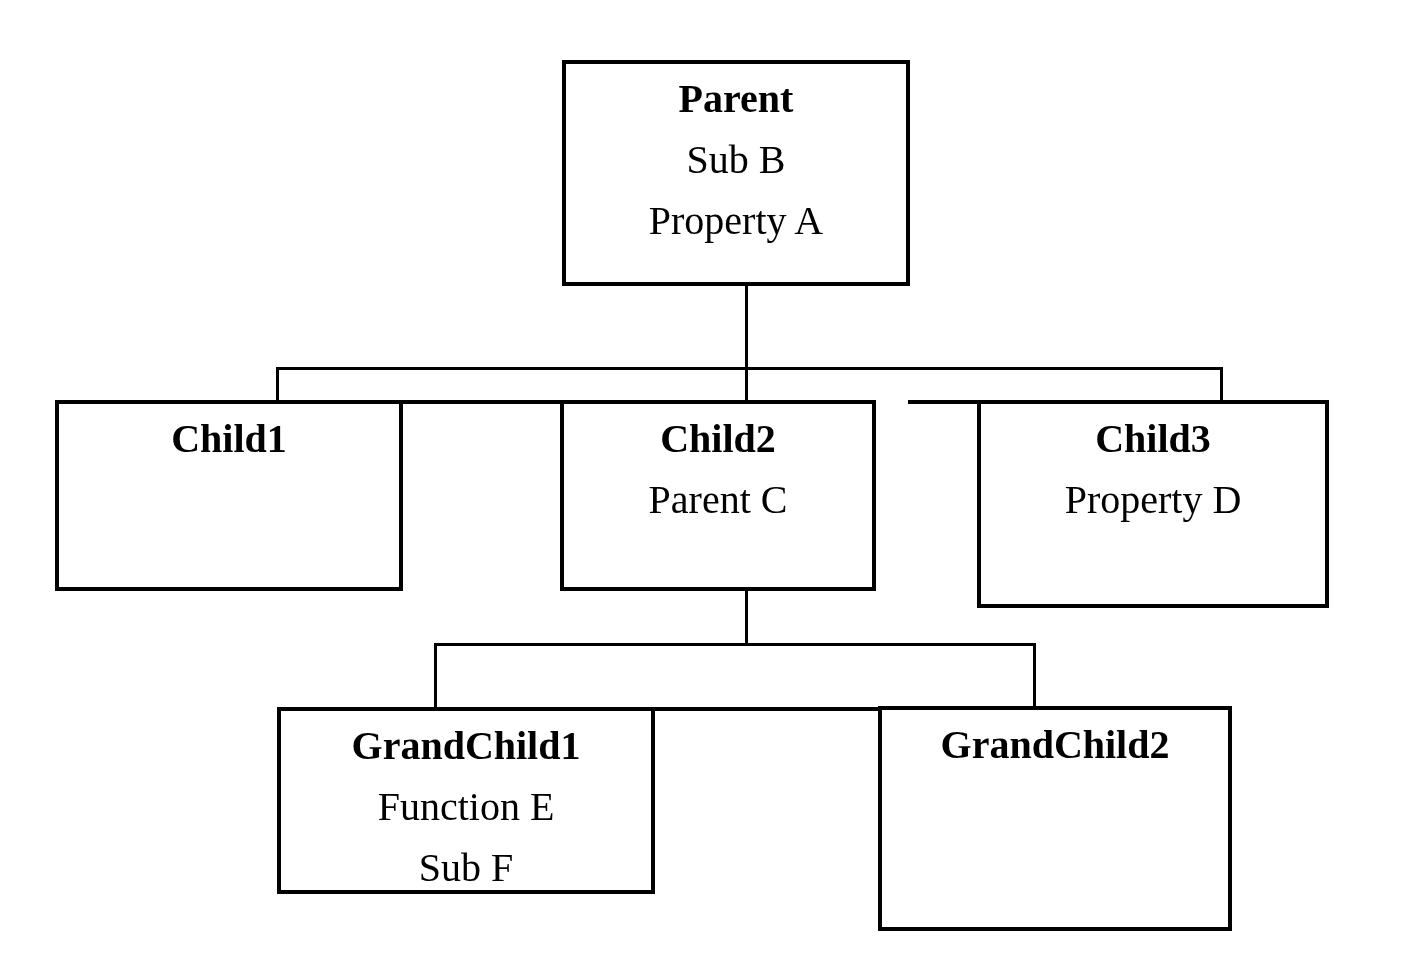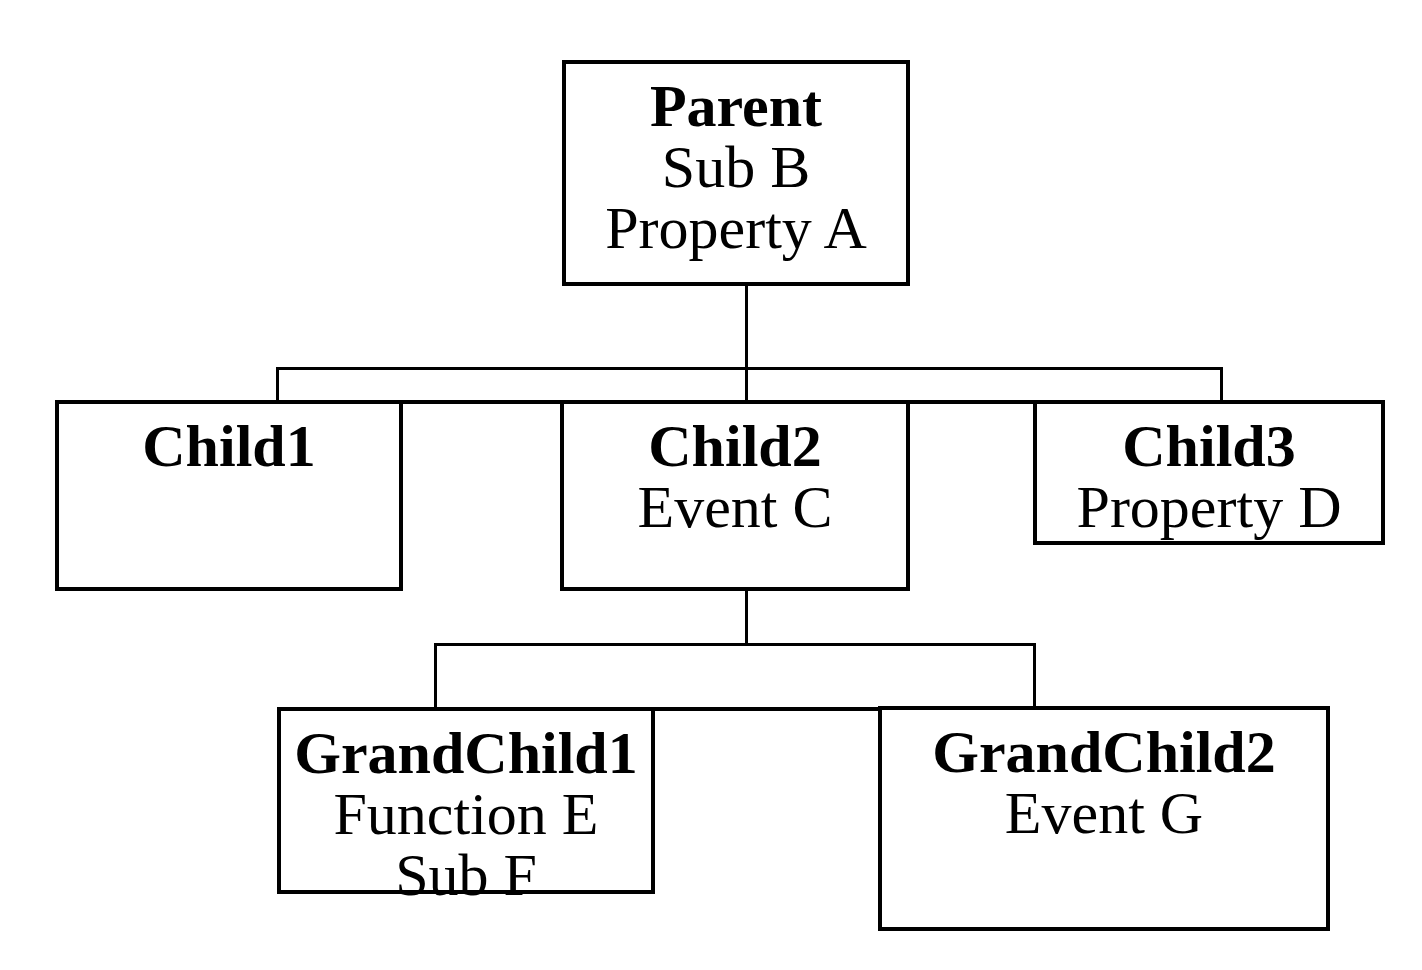--- a/index.html
+++ b/index.html
@@ -15,38 +15,38 @@
     font-family: "Liberation Serif", "DejaVu Serif", serif;
     color: #000000;
     overflow: hidden;
   }
   .node {
     position: absolute;
     box-sizing: border-box;
     border: 4px solid #000000;
     background: #ffffff;
     text-align: center;
-    padding-top: 12px;
-    font-size: 60px;
+    padding-top: 4px;
+    font-size: 40px;
     line-height: 61px;
   }
   .node .title {
     font-weight: bold;
   }
   .edge {
     position: absolute;
     background: #000000;
   }
   
   #node-parent      { left: 562px;  top: 60px;  width: 348px; height: 226px; }
   #node-child1      { left: 55px;   top: 400px; width: 348px; height: 191px; }
-  #node-child2      { left: 560px;  top: 400px; width: 350px; height: 191px; font-family: Liberation Serif, serif; }
-  #node-child3      { left: 1033px; top: 400px; width: 352px; height: 145px; }
+  #node-child2      { left: 560px;  top: 400px; width: 316px; height: 191px; font-family: Liberation Serif, serif; }
+  #node-child3      { left: 977px; top: 400px; width: 352px; height: 208px; }
   #node-grandchild1 { left: 277px;  top: 707px; width: 378px; height: 187px; }
-  #node-grandchild2 { left: 878px;  top: 706px; width: 452px; height: 225px; }
+  #node-grandchild2 { left: 878px;  top: 706px; width: 354px; height: 225px; }
   
   #edge-parent-stem   { left: 745px;  top: 283px; width: 3px;   height: 121px; }
   #edge-children-bus  { left: 276px;  top: 367px; width: 947px; height: 3px; }
   #edge-stub-child1   { left: 276px;  top: 367px; width: 3px;   height: 37px; }
   #edge-stub-child3   { left: 1220px; top: 367px; width: 3px;   height: 37px; }
   #edge-row1-gap-a    { left: 401px;  top: 400px; width: 161px; height: 4px; }
   #edge-row1-gap-b    { left: 908px;  top: 400px; width: 127px; height: 4px; }
   #edge-child2-stem   { left: 745px;  top: 588px; width: 3px;   height: 58px; }
   #edge-grandchild-bus{ left: 434px;  top: 643px; width: 602px; height: 3px; }
   #edge-stub-gchild1  { left: 434px;  top: 643px; width: 3px;   height: 68px; }
@@ -75,32 +75,31 @@
     <div>Sub B</div>
     <div>Property A</div>
   </div>
 
   <div class="node" id="node-child1">
     <div class="title">Child1</div>
   </div>
 
   <div class="node" id="node-child2">
     <div class="title">Child2</div>
-    <div>Event C</div>
+    <div>Parent C</div>
   </div>
 
   <div class="node" id="node-child3">
     <div class="title">Child3</div>
     <div>Property D</div>
   </div>
 
   <div class="node" id="node-grandchild1">
     <div class="title">GrandChild1</div>
     <div>Function E</div>
     <div>Sub F</div>
   </div>
 
   <div class="node" id="node-grandchild2">
     <div class="title">GrandChild2</div>
-    <div>Event G</div>
   </div>
 
 </div>
 
 </body></html>

